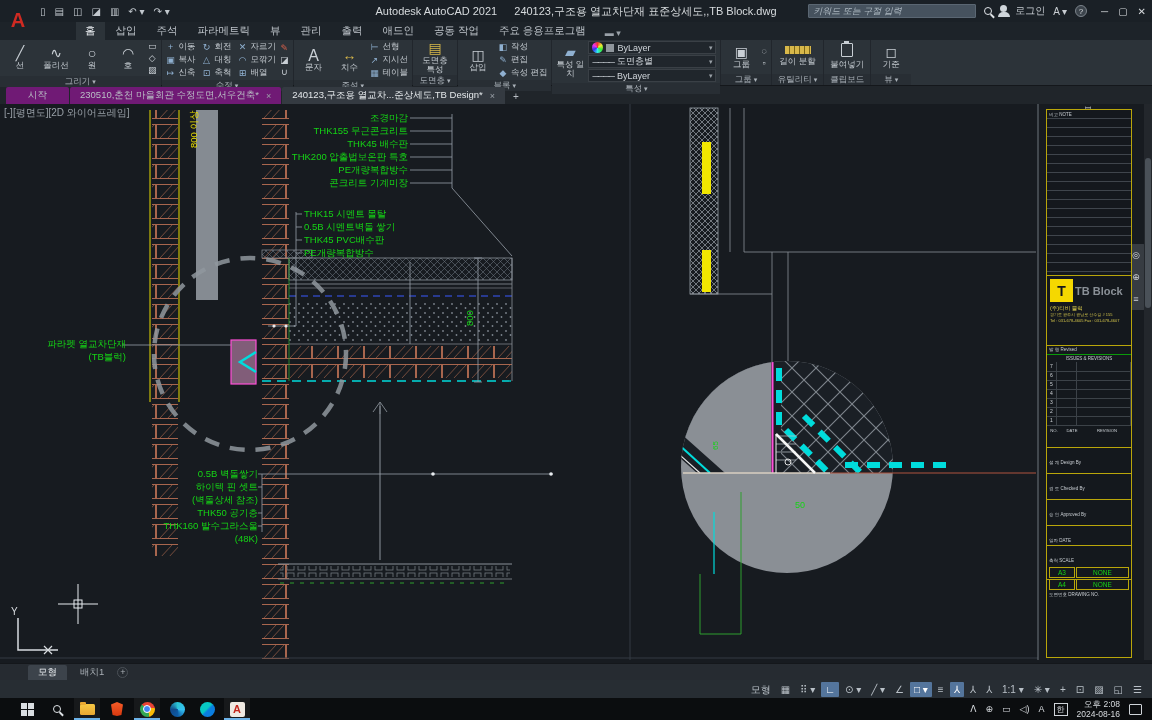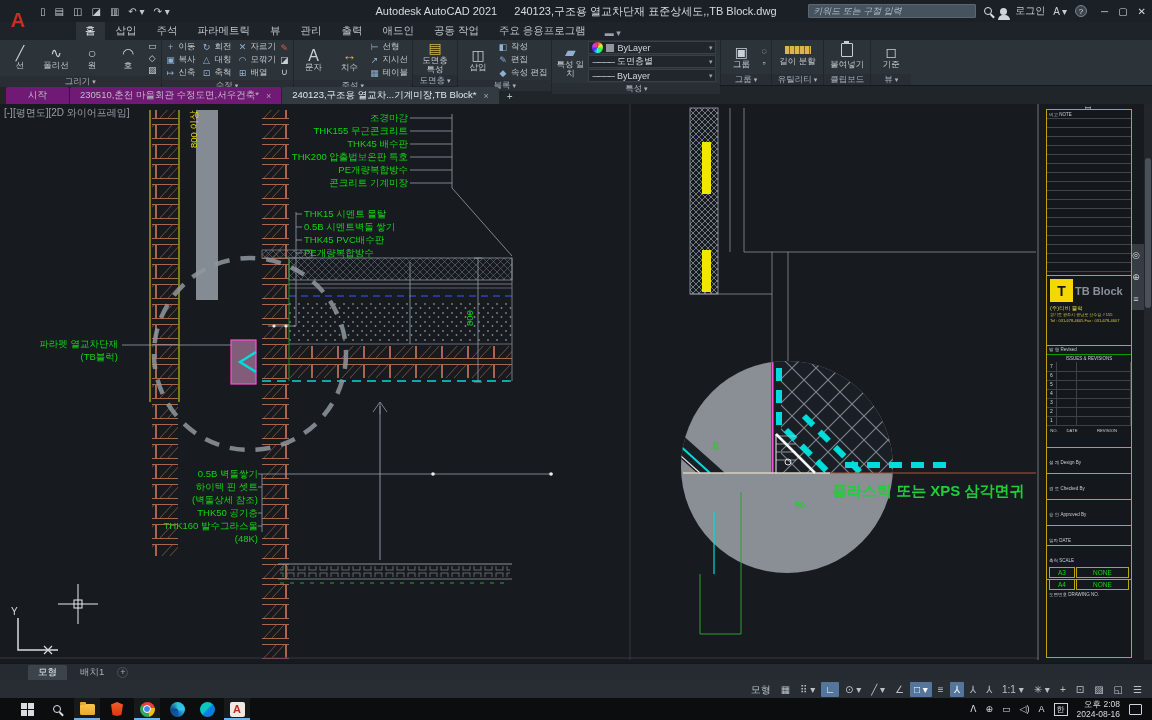--- a/index.html
+++ b/index.html
@@ -180,21 +180,21 @@
       <span>↶ ▾</span>
       <span>↷ ▾</span>
     </div>
     <div class="tb-title">
       <span>Autodesk AutoCAD 2021</span>
       <b>240123,구조용 열교차단재 표준상세도,,TB Block.dwg</b>
     </div>
     <div class="tb-right">
       <input class="searchbox" placeholder="키워드 또는 구절 입력" style="">
       <span class="mag"></span>
-      <span style="display:flex;align-items:flex-end">
+      <span style="display:flex;align-items:center">
         <span class="person"></span>
         <span class="tb-small">로그인</span>
       </span>
       <span class="tb-small">A ▾</span>
       <span class="helpcirc">?</span>
       <span class="winbtns">
         <span>─</span>
         <span>▢</span>
         <span>✕</span>
       </span>
@@ -425,21 +425,21 @@
 
   <div class="filetabs">
     <div class="ftab" style="padding:2px 22px">
       <span>시작</span>
       </div>
     <div class="ftab">
       <span>230510,춘천 마을회관 수정도면,서우건축*</span>
       <span class="x">×</span>
       </div>
     <div class="ftab active">
-      <span>240123,구조용 열교차...기계미장,TB Block*</span>
+      <span>240123,구조용 열교차...준상세도,TB Design*</span>
       <span class="x">×</span>
       </div>
     <div class="ftab-add">+</div>
   </div>
 
   <div class="canvas">
     <svg width="1152" height="559">
       <defs>
         <pattern id="brick" width="26" height="20" patternUnits="userSpaceOnUse">
           <rect x="0.5" y="0.5" width="25" height="14" fill="none" stroke="#a8664e" stroke-width="1"></rect>
@@ -584,33 +584,32 @@
       <div>THK200 압출법보온판 특호</div>
       <div>PE개량복합방수</div>
       <div>콘크리트 기계미장</div>
     </div>
     <div class="anno" style="left:304px;top:103px">
       <div>THK15 시멘트 몰탈</div>
       <div>0.5B 시멘트벽돌 쌓기</div>
       <div>THK45 PVC배수판</div>
       <div>PE개량복합방수</div>
     </div>
-    <div class="anno r" style="left:0;top:233px;width:118px">
+    <div class="anno r" style="left:8px;top:233px;width:118px">
       <div>파라펫 열교차단재</div>
       <div>(TB블럭)</div>
     </div>
     <div class="anno r" style="left:38px;top:363px;width:220px">
       <div>0.5B 벽돌쌓기</div>
       <div>하이텍 핀 셋트</div>
       <div>(벽돌상세 참조)</div>
       <div>THK50 공기층</div>
       <div>THK160 발수그라스울</div>
       <div>(48K)</div>
     </div>
-    <div class="anno-big" style="left:832px;top:378px">플라스틱 또는 XPS 삼각면귀</div>
 
     <div class="viewcube">
       <div class="vc-ring"></div>
       <div class="vc-face">평면도</div>
       <div class="vc-n">북</div>
       <div class="vc-s">남</div>
       <div class="vc-w">서</div>
       <div class="vc-e">동</div>
     </div>
     <div class="wcsbtn">WCS ▾</div>

